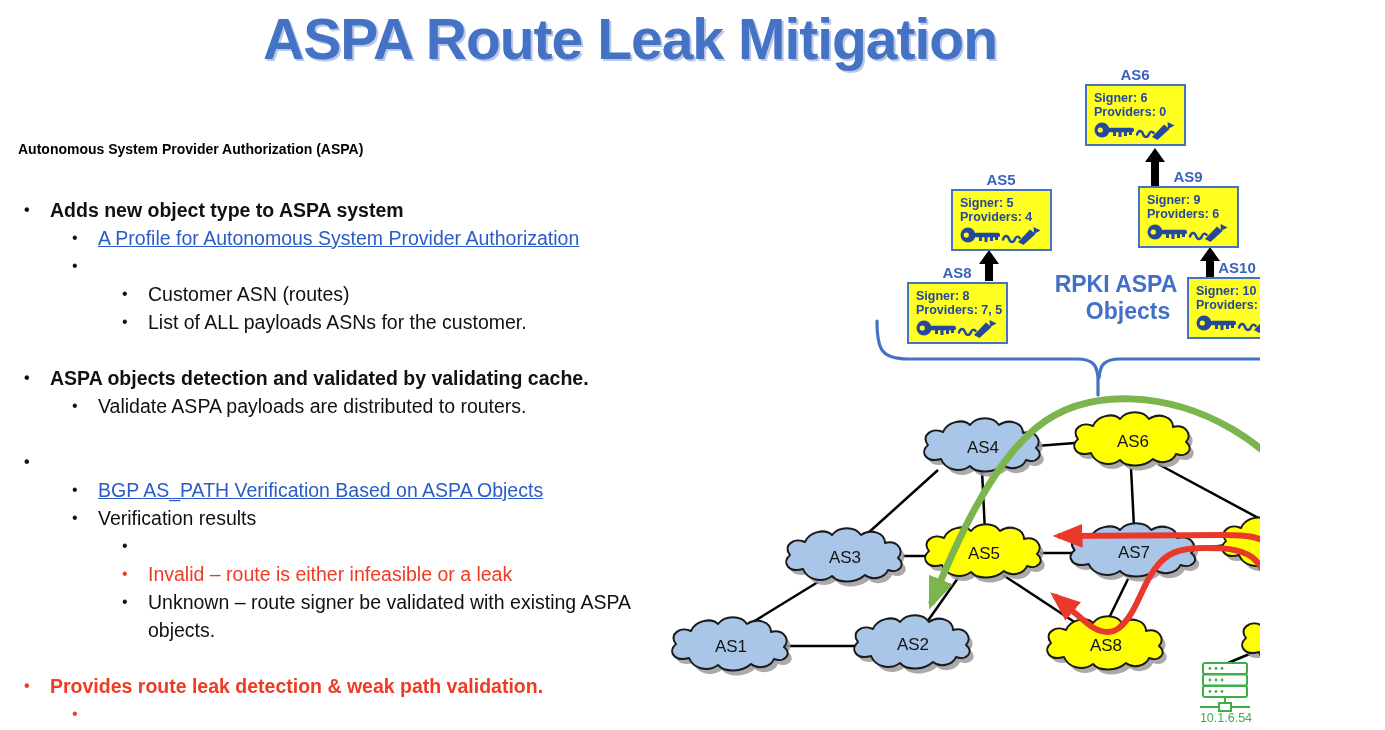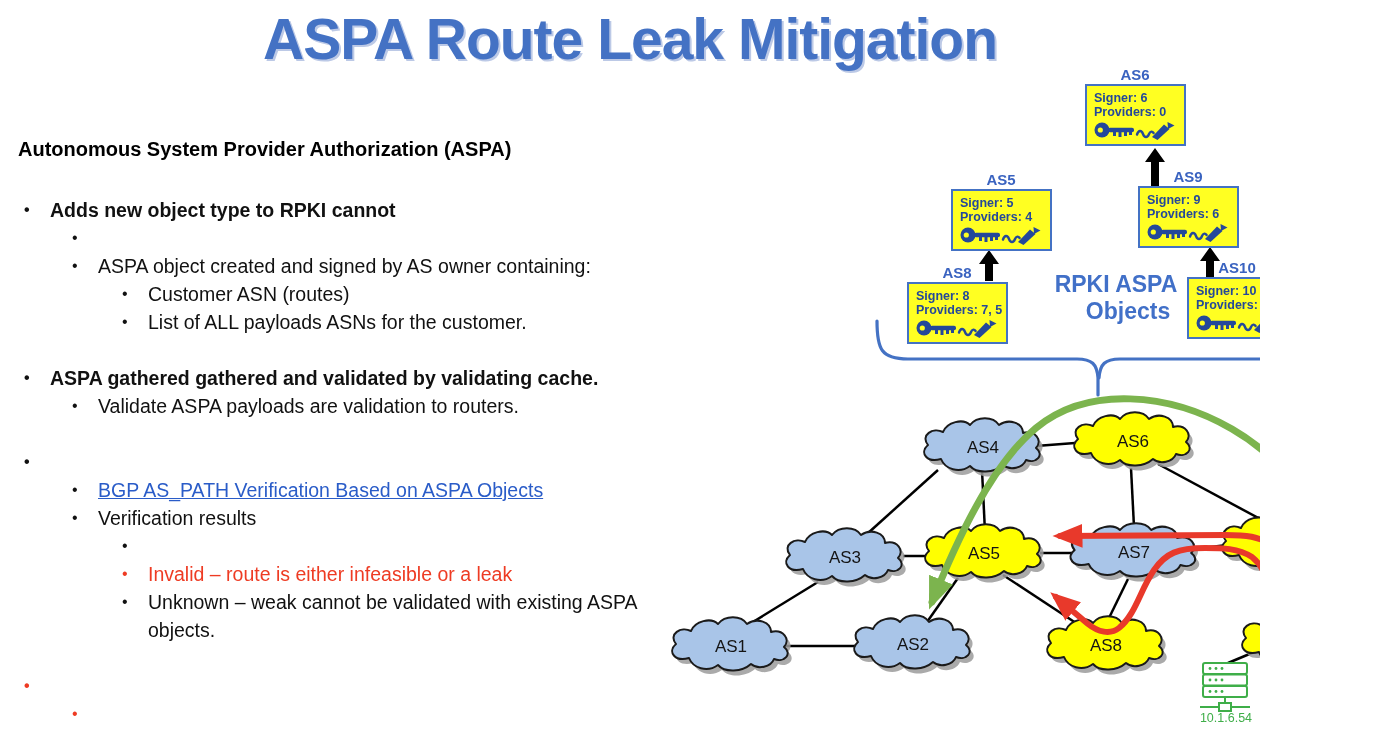--- a/index.html
+++ b/index.html
@@ -2,21 +2,21 @@
 <html><head>
 <meta charset="utf-8">
 <style>
   html,body{margin:0;padding:0;background:#fff;}
   .slide{position:relative;width:1260px;height:730px;background:#ffffff;overflow:hidden;
          font-family:"Liberation Sans",sans-serif;color:#111;}
   .title{position:absolute;top:6px;left:0;width:100%;text-align:center;
          font-size:57px;font-weight:bold;color:#4472C4;letter-spacing:-1px;
          text-shadow:2px 2px 0 #bcc9e6;}
   .left{position:absolute;left:0;top:136px;width:742px;padding-left:18px;box-sizing:border-box;}
-  .heading{font-size:20px;font-weight:bold;line-height:26px;color:#000;}
+  .heading{font-size:14px;font-weight:bold;line-height:26px;color:#000;}
   .group{margin-bottom:28px;}
   .g1{margin-top:34px;}
   .line{display:flex;font-size:19.5px;line-height:28px;}
   .l1{padding-left:6px;}
   .l2{padding-left:54px;}
   .l3{padding-left:104px;}
   .cont{padding-left:130px;align-items:flex-end;}
   .b{width:26px;flex:0 0 26px;font-size:16px;line-height:28px;}
   .bold{font-weight:bold;}
   .red{color:#EE3B23;}
@@ -35,47 +35,47 @@
 <div class="slide">
 
   <div class="title">ASPA Route Leak Mitigation</div>
 
   <div class="left">
     <div class="heading">Autonomous System Provider Authorization (ASPA)</div>
 
     <div class="group g1">
       <div class="line l1 bold">
           <span class="b">•</span>
-          <span>Adds new object type to RPKI cannot</span>
-        </div>
-      <div class="line l2">
-          <span class="b">•</span>
-        </div>
-      <div class="line l2">
-          <span class="b">•</span>
-          <span>ASPA object created and signed by AS owner containing:</span>
+          <span>Adds new object type to ASPA system</span>
+        </div>
+      <div class="line l2">
+          <span class="b">•</span>
+          <span class="link">A Profile for Autonomous System Provider Authorization</span>
+        </div>
+      <div class="line l2">
+          <span class="b">•</span>
         </div>
       <div class="line l3">
           <span class="b">•</span>
           <span>Customer ASN (routes)</span>
         </div>
       <div class="line l3">
           <span class="b">•</span>
           <span>List of ALL payloads ASNs for the customer.</span>
         </div>
     </div>
 
     <div class="group">
       <div class="line l1 bold">
           <span class="b">•</span>
-          <span>ASPA gathered gathered and validated by validating cache.</span>
-        </div>
-      <div class="line l2">
-          <span class="b">•</span>
-          <span>Validate ASPA payloads are validation to routers.</span>
+          <span>ASPA objects detection and validated by validating cache.</span>
+        </div>
+      <div class="line l2">
+          <span class="b">•</span>
+          <span>Validate ASPA payloads are distributed to routers.</span>
         </div>
     </div>
 
     <div class="group">
       <div class="line l1 bold">
           <span class="b">•</span>
         </div>
       <div class="line l2">
           <span class="b">•</span>
           <span class="link">BGP AS_PATH Verification Based on ASPA Objects</span>
@@ -86,30 +86,31 @@
         </div>
       <div class="line l3">
           <span class="b">•</span>
         </div>
       <div class="line l3 red">
           <span class="b">•</span>
           <span>Invalid – route is either infeasible or a leak</span>
         </div>
       <div class="line l3">
           <span class="b">•</span>
-          <span class="wrapspan">Unknown – weak cannot be validated with existing ASPA</span>
+          <span class="wrapspan">Unknown – route signer be validated with existing ASPA</span>
         </div>
       <div class="line cont">
           <span>objects.</span>
         </div>
     </div>
 
     <div class="group">
       <div class="line l1 bold red">
           <span class="b">•</span>
+          <span>Provides route leak detection &amp; weak path validation.</span>
         </div>
       <div class="line l2 red">
           <span class="b">•</span>
         </div>
     </div>
   </div>
 
   <svg class="diagram" viewBox="650 55 735 675">
     <defs>
       <path id="cloudP" d="M -42 12 C -56 16 -64 6 -55 -2 C -63 -12 -50 -20 -40 -15 C -36 -25 -20 -29 -13 -22 C -6 -31 10 -31 16 -22 C 26 -29 40 -24 40 -14 C 52 -17 60 -7 53 1 C 62 8 53 17 43 13 C 40 21 27 24 20 18 C 11 26 -6 27 -13 19 C -24 27 -38 22 -42 12 Z"></path>

